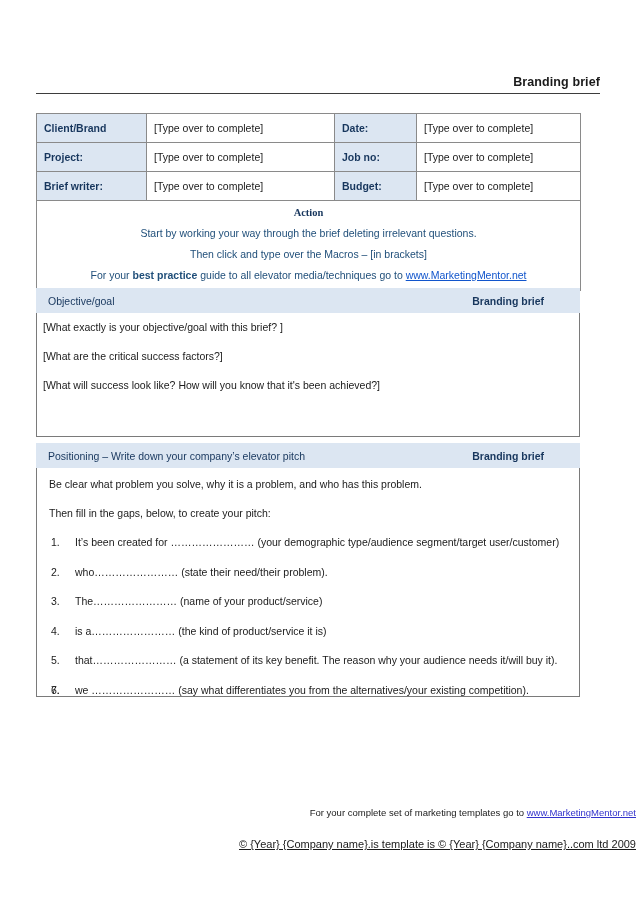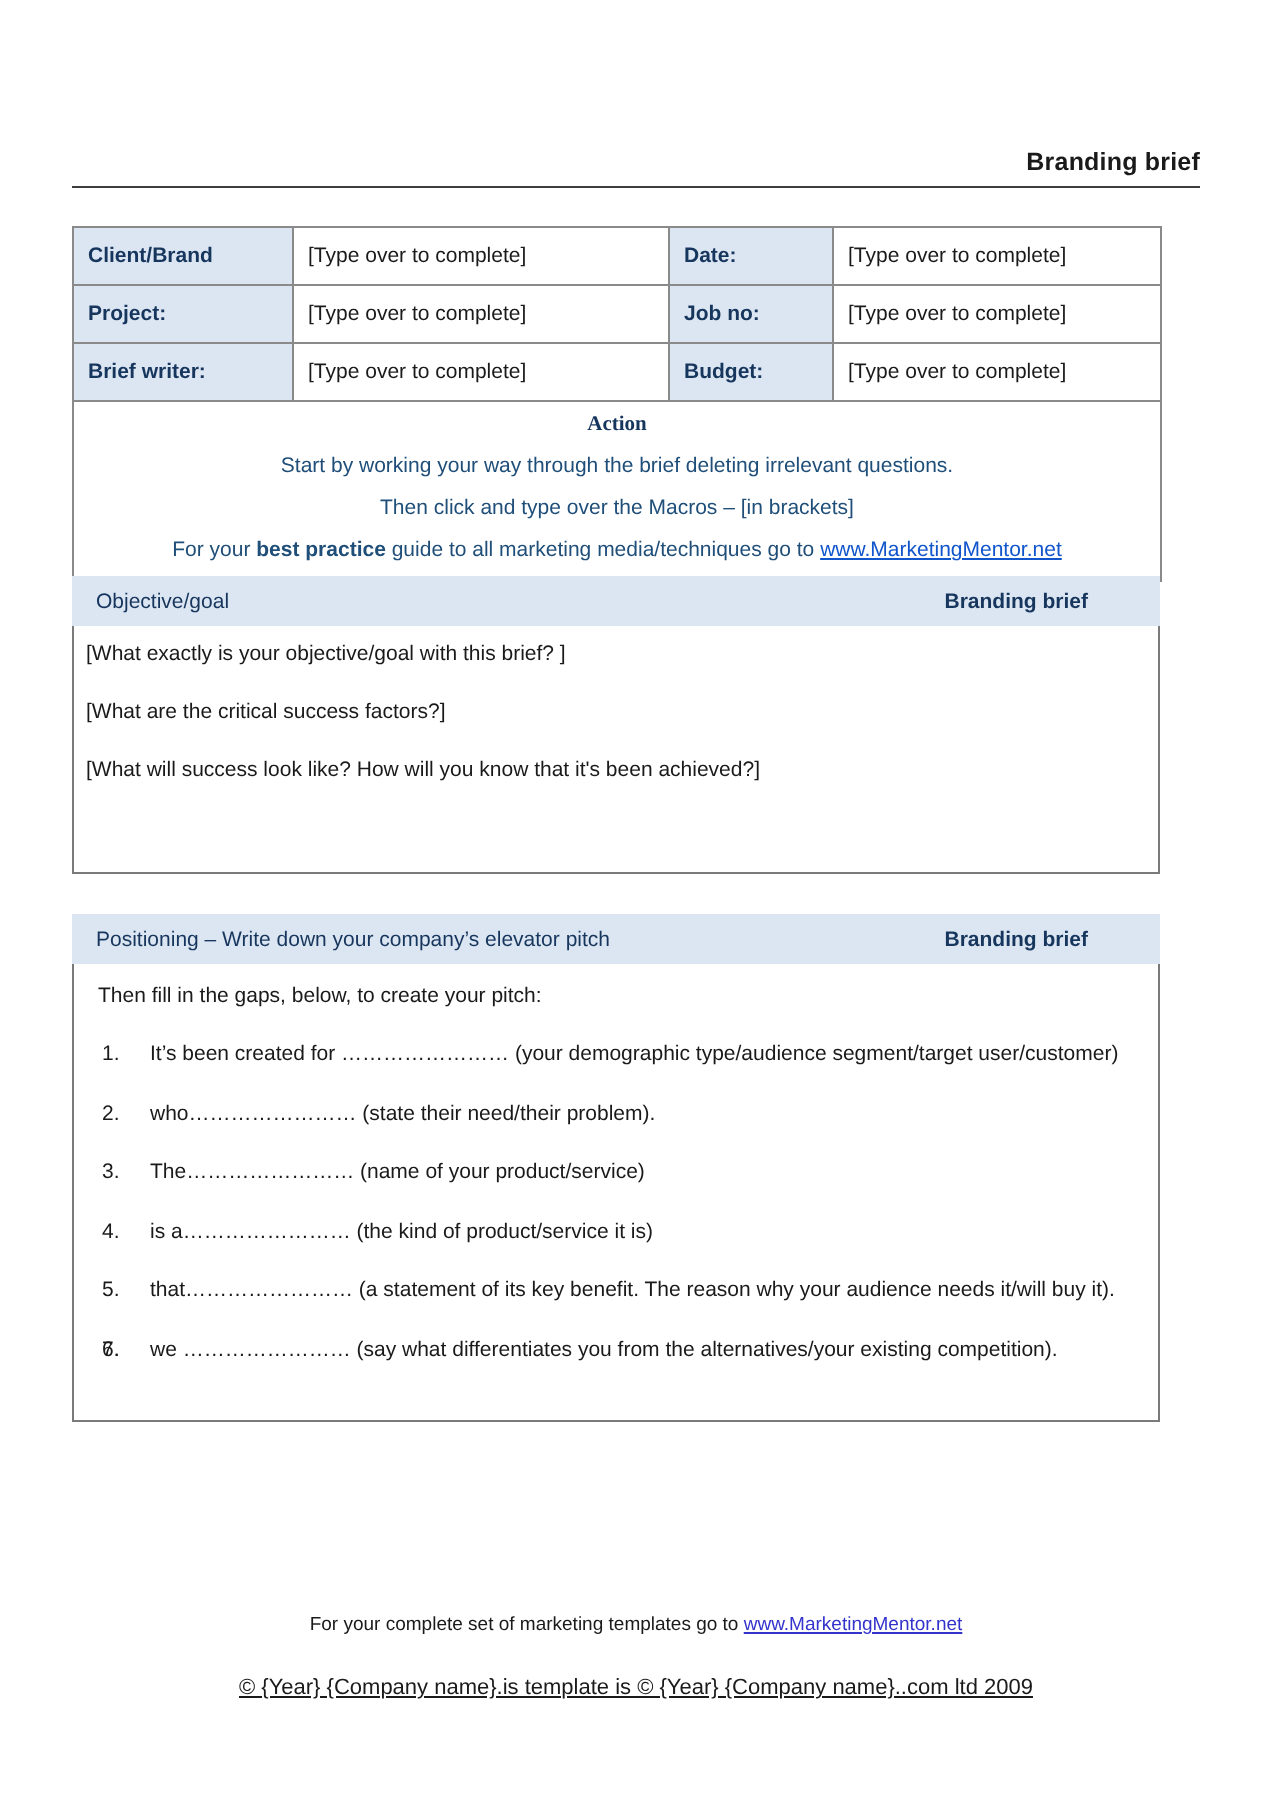--- a/index.html
+++ b/index.html
@@ -165,21 +165,21 @@
     left: 4px;
     top: 0;
     font-size: 10.5px;
   }
 
   
   .footer {
     position: absolute;
     left: 0;
     width: 636px;
-    text-align: center;
+    text-align: right;
     font-family: "Liberation Sans", sans-serif;
   }
   .footer-line1 {
     top: 807px;
     font-size: 9.5px;
     color: #1a1a1a;
   }
   .footer-line2 {
     top: 838px;
     font-size: 11px;
@@ -224,44 +224,45 @@
         <td class="info-label">Brief writer:</td>
         <td class="info-value">[Type over to complete]</td>
         <td class="info-label">Budget:</td>
         <td class="info-value">[Type over to complete]</td>
       </tr>
       <tr>
         <td class="action-cell" colspan="4">
           <div class="action-title">Action</div>
           <div class="action-line">Start by working your way through the brief deleting irrelevant questions.</div>
           <div class="action-line">Then click and type over the Macros – [in brackets]</div>
-          <div class="action-line last"><span>For your </span><b>best practice</b><span> guide to all marketing media/techniques go to </span><a class="doc-link" href="#">www.MarketingMentor.net</a></div>
+          <div class="action-line last"><span>For your </span><b>best practice</b><span> guide to all elevator media/techniques go to </span><a class="doc-link" href="#">www.MarketingMentor.net</a></div>
         </td>
       </tr>
     </tbody>
   </table>
 
   <div class="section" style="top:288px;">
     <div class="section-bar">
       <span class="section-bar-title">Objective/goal</span>
       <span class="section-bar-right">Branding brief</span>
     </div>
     <div class="section-body" style="height:124px;">
       <div class="body-line">[What exactly is your objective/goal with this brief? ]</div>
       <div class="body-line">[What are the critical success factors?]</div>
       <div class="body-line">[What will success look like?  How will you know that it's been achieved?]</div>
     </div>
   </div>
 
-  <div class="section" style="top:457px;">
+  <div class="section" style="top:443px;">
     <div class="section-bar">
       <span class="section-bar-title">Positioning – Write down your company’s elevator pitch</span>
       <span class="section-bar-right">Branding brief</span>
     </div>
     <div class="section-body pos-body" style="height:229px;">
+      <p class="pos-intro">Be clear what problem you solve, why it is a problem, and who has this problem.</p>
       <p class="pos-intro">Then fill in the gaps, below, to create your pitch:</p>
       <ul class="pos-list">
         <li><span class="pos-num">1.</span><span>It’s been created for …………………… (your demographic type/audience segment/target user/customer)</span></li>
         <li><span class="pos-num">2.</span><span>who…………………… (state their need/their problem).</span></li>
         <li><span class="pos-num">3.</span><span>The…………………… (name of your product/service)</span></li>
         <li><span class="pos-num">4.</span><span>is a…………………… (the kind of product/service it is)</span></li>
         <li><span class="pos-num">5.</span><span>that…………………… (a statement of its key benefit. The reason why your audience needs it/will buy it).</span></li>
         <li><span class="pos-num">6.</span></li>
         <li><span class="pos-num">7.</span><span>we …………………… (say what differentiates you from the alternatives/your existing competition).</span></li>
       </ul>

